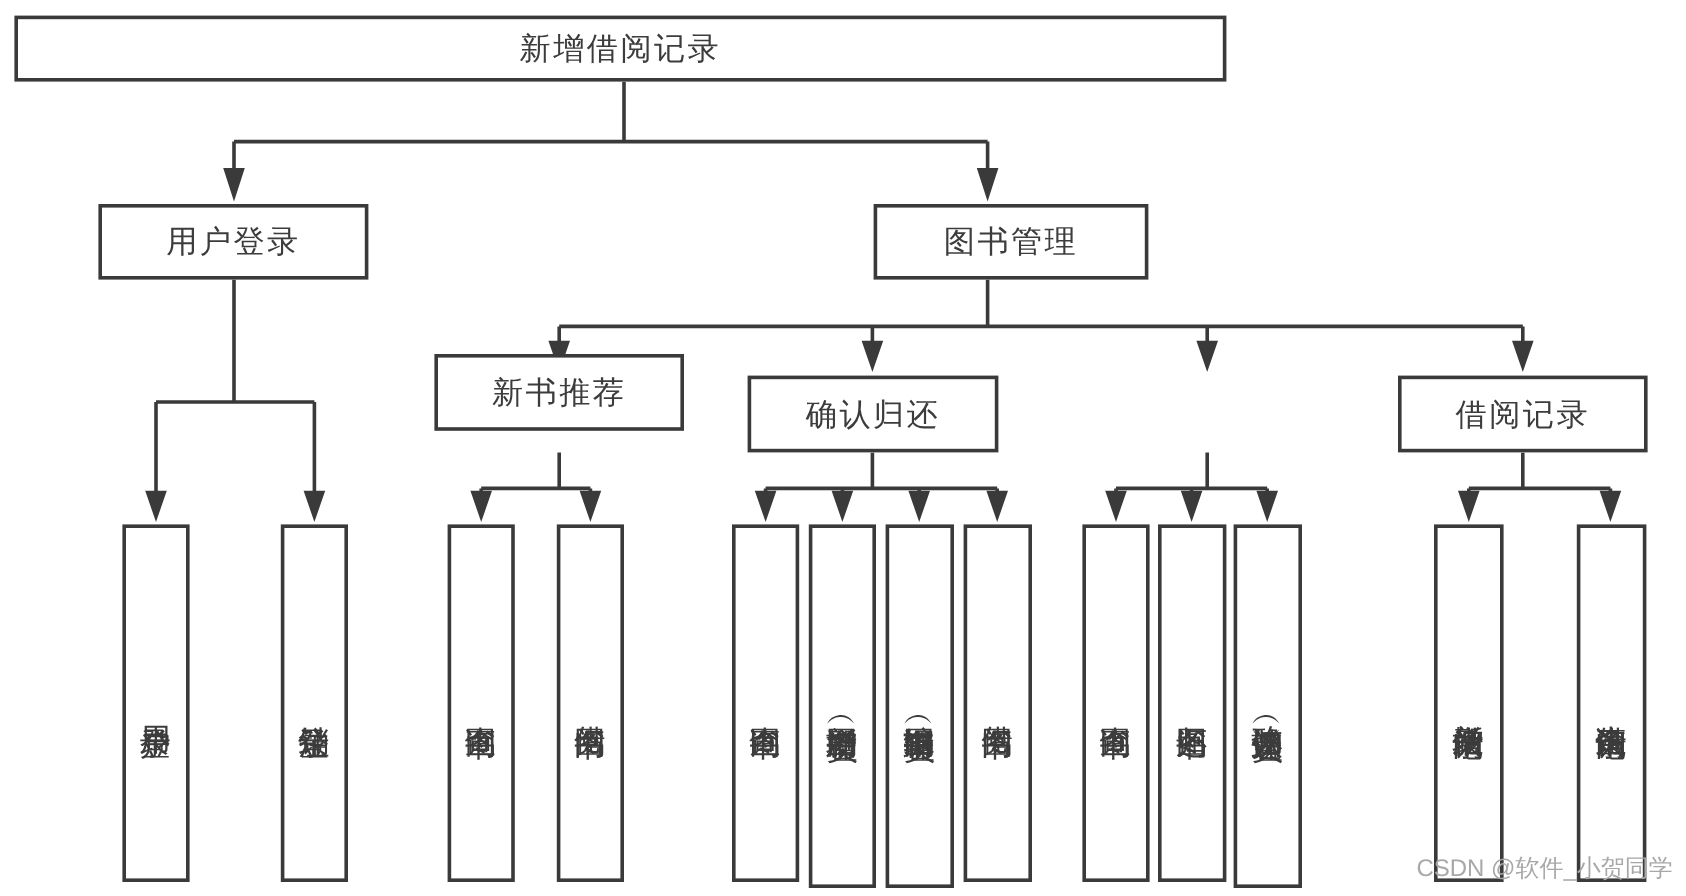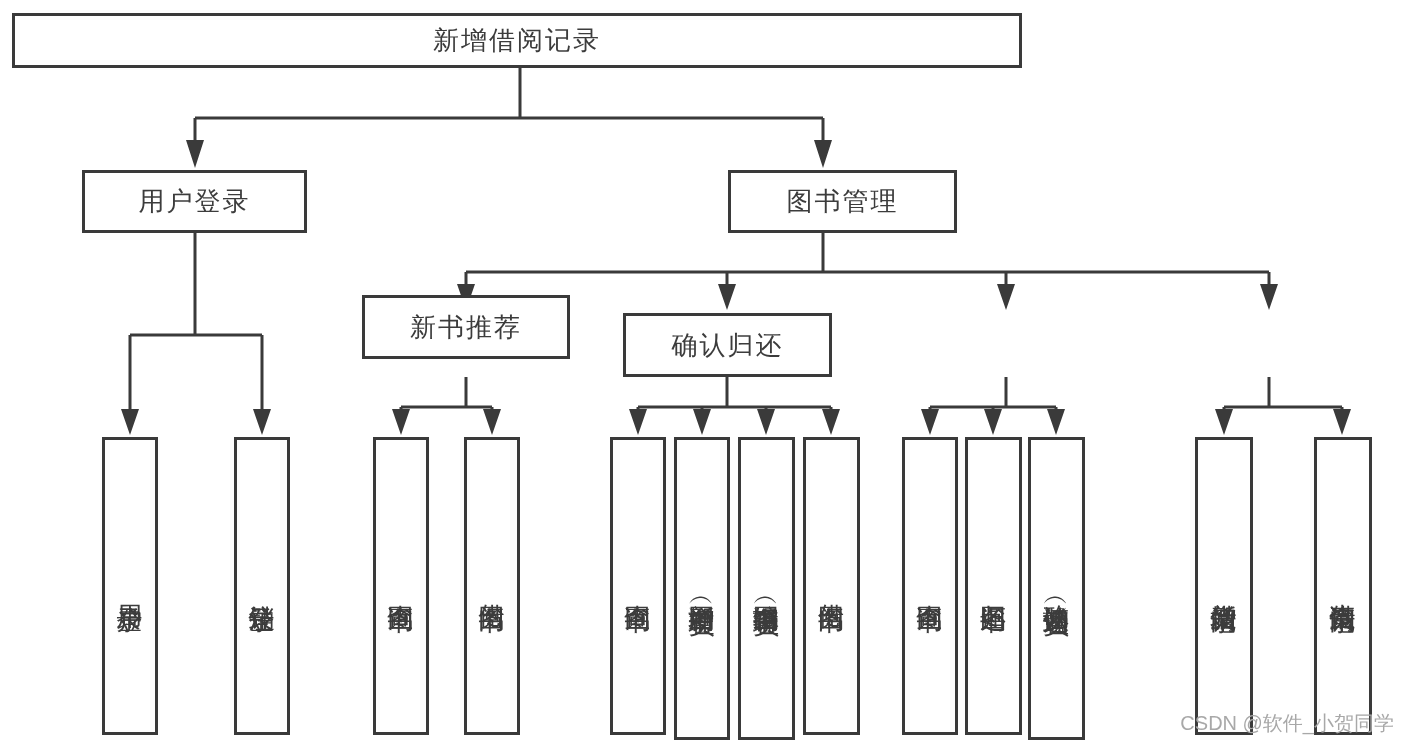--- a/index.html
+++ b/index.html
@@ -91,20 +91,23 @@
   <div class="box" style="left:708px; top:170px; width:229px; height:63px;margin-left:20px;">
     <span class="htext">图书管理</span>
   </div>
 
   <div class="box" style="left:362px; top:295px; width:208px; height:64px;">
     <span class="htext">新书推荐</span>
   </div>
   <div class="box" style="left:623px; top:313px; width:209px; height:64px;">
     <span class="htext">确认归还</span>
   </div>
+  <div class="box" style="left:1165px; top:313px; width:208px; height:64px;">
+    <span class="htext">借阅记录</span>
+  </div>
 
   <div class="box leaf" style="left:102px; width:56px;">
     <span class="vtext">用户登录</span>
   </div>
   <div class="box leaf" style="left:234px; width:56px;">
     <span class="vtext">注销登录</span>
   </div>
 
   <div class="box leaf" style="left:373px; width:56px;">
     <span class="vtext">查询图书</span>

